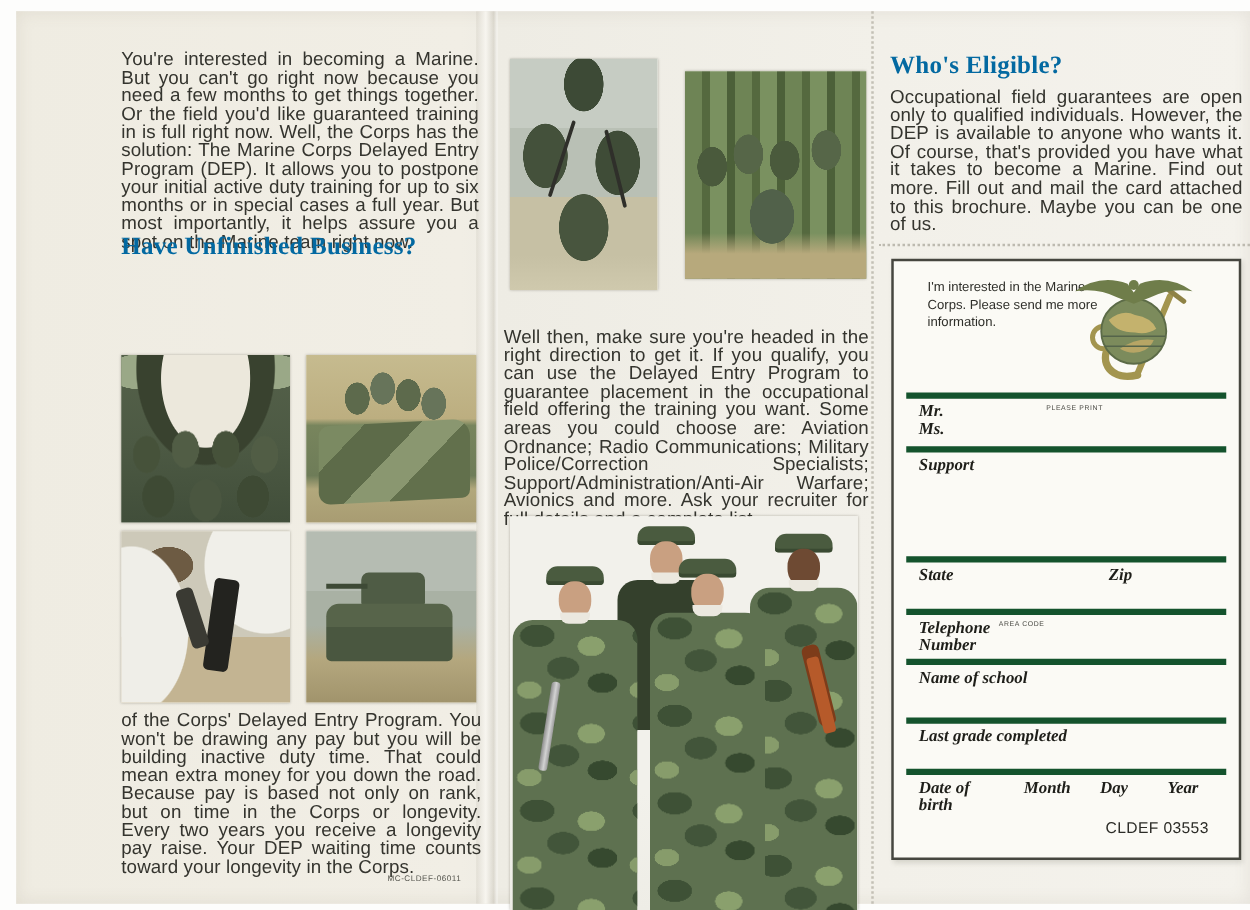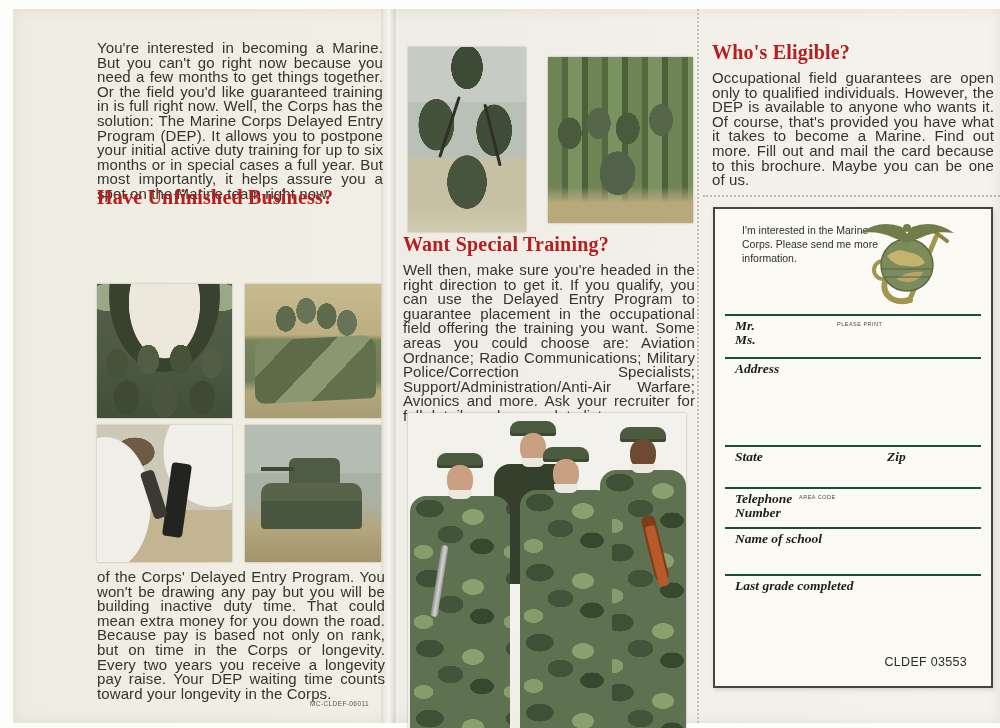--- a/index.html
+++ b/index.html
@@ -10,21 +10,21 @@
     box-shadow:inset 0 0 14px rgba(120,110,85,.12);}
   .fold{position:absolute;top:9px;bottom:5px;left:381px;width:17px;
     background:linear-gradient(90deg,rgba(110,100,80,.10),#f7f5ef 45%,rgba(110,100,80,.14) 82%,rgba(255,255,255,.55));}
   .perf-v{position:absolute;top:9px;bottom:5px;left:697px;width:0;
     border-left:2px dotted #c3c0b5;}
   .perf-h{position:absolute;left:703px;top:195px;width:297px;height:0;
     border-top:2px dotted #bdbab0;}
   .bodytext{position:absolute;font-size:15px;line-height:14.6px;text-align:justify;
     color:#34342e;letter-spacing:.1px;}
   .hd{position:absolute;font-family:"Liberation Serif",serif;font-weight:700;
-    font-size:20px;color:#b91c1c;letter-spacing:.2px;white-space:nowrap;}
+    font-size:20px;color:#0369a1;letter-spacing:.2px;white-space:nowrap;}
   .code-sm{position:absolute;font-size:6.5px;color:#55554e;letter-spacing:.4px;}
   
   .ph{position:absolute;overflow:hidden;box-shadow:0 0 2px rgba(60,55,40,.35);}
   .p-jet{background:
     radial-gradient(36px 56px at 50% 14%,#ece8dc 0 98%,transparent 100%),
     radial-gradient(56px 78px at 50% 8%,#39422f 0 98%,transparent 100%),
     radial-gradient(24px 14px at 10% 10%,#9aa887 0 98%,transparent 100%),
     radial-gradient(24px 14px at 90% 10%,#9aa887 0 98%,transparent 100%),
     linear-gradient(180deg,#55614a 0%,#4c5943 55%,#414e3a 100%);}
   .p-jet .crew{position:absolute;left:0;right:0;bottom:0;height:60%;background:
@@ -91,21 +91,21 @@
   .solid-torso{margin:-3px auto 0;border-radius:16px 16px 0 0;background:#34402c;}
   .tool-wrench{position:absolute;width:7px;height:72px;border-radius:3px;
     background:linear-gradient(90deg,#8d8d8d,#d2d2d2 55%,#9a9a9a);transform:rotate(9deg);z-index:5;}
   .tool-pipe{position:absolute;width:10px;height:62px;border-radius:3px;background:#b65a2a;
     transform:rotate(-14deg);z-index:5;box-shadow:0 -8px 0 2px #7d3c1a;}
   
   .card{position:absolute;left:713px;top:207px;width:276px;height:477px;background:#fbfaf5;
     border:2px solid #46463f;box-shadow:1px 2px 4px rgba(80,75,60,.18);}
   .card-intro{position:absolute;left:27px;top:14px;width:142px;font-size:10.5px;line-height:14px;color:#2f2f2a;}
   .emblem{position:absolute;left:133px;top:6px;width:116px;height:100px;}
-  .frow{position:absolute;left:10px;width:256px;border-top:2px solid #14532d;height:40px;}
+  .frow{position:absolute;left:10px;width:256px;border-top:5px solid #14532d;height:40px;}
   .flabel{position:absolute;left:10px;top:3px;font-family:"Liberation Serif",serif;font-style:italic;
     font-weight:600;font-size:13.5px;line-height:13.5px;color:#1e1e19;white-space:nowrap;}
   .fnote{position:absolute;top:5px;font-size:5.5px;color:#4a4a44;letter-spacing:.5px;}
   .card-code{position:absolute;right:24px;top:446px;font-size:12.5px;color:#2c2c27;letter-spacing:.3px;}
 </style>
 </head>
 <body>
 
 <div class="canvas">
   <div class="page"></div>
@@ -134,21 +134,20 @@
 
   <div class="bodytext" style="left:97px;top:570px;width:288px;">of the Corps' Delayed Entry Program. You won't be drawing any pay but you will be building inactive duty time. That could mean extra money for you down the road. Because pay is based not only on rank, but on time in the Corps or longevity. Every two years you receive a longevity pay raise. Your DEP waiting time counts toward your longevity in the Corps.</div>
   <div class="code-sm" style="left:310px;top:700px;">MC-CLDEF-06011</div>
 
   <div class="ph p-rifles" style="left:408px;top:47px;width:118px;height:185px;">
       <div class="r1"></div>
       <div class="r2"></div>
     </div>
   <div class="ph p-squad" style="left:548px;top:57px;width:145px;height:166px;"></div>
 
-  <div class="hd" style="left:403px;top:233px;">Want Special Training?</div>
   <div class="bodytext" style="left:403px;top:263px;width:292px;">Well then, make sure you're headed in the right direction to get it. If you qualify, you can use the Delayed Entry Program to guarantee placement in the occupational field offering the training you want. Some areas you could choose are: Aviation Ordnance; Radio Communications; Military Police/Correction Specialists; Support/Administration/Anti-Air Warfare; Avionics and more. Ask your recruiter for full details and a complete list.</div>
 
   <div class="ph p-four" style="left:408px;top:413px;width:278px;height:315px;">
     <div class="fig" style="left:86px;top:8px;z-index:1;width:78px;">
       <div class="cap"></div>
       <div class="head"></div>
       <div class="tee"></div>
       <div class="solid-torso" style="width:78px;height:120px;"></div>
     </div>
     <div class="fig" style="left:2px;top:40px;z-index:3;width:100px;">
@@ -167,21 +166,21 @@
     <div class="fig" style="left:192px;top:14px;z-index:2;width:86px;">
       <div class="cap"></div>
       <div class="head dk"></div>
       <div class="tee"></div>
       <div class="camo" style="width:86px;height:296px;"></div>
       <div class="tool-pipe" style="left:52px;top:98px;"></div>
     </div>
   </div>
 
   <div class="hd" style="left:712px;top:41px;">Who's Eligible?</div>
-  <div class="bodytext" style="left:712px;top:71px;width:282px;">Occupational field guarantees are open only to qualified individuals. However, the DEP is available to anyone who wants it. Of course, that's provided you have what it takes to become a Marine. Find out more. Fill out and mail the card because to this brochure. Maybe you can be one of us.</div>
+  <div class="bodytext" style="left:712px;top:71px;width:282px;">Occupational field guarantees are open only to qualified individuals. However, the DEP is available to anyone who wants it. Of course, that's provided you have what it takes to become a Marine. Find out more. Fill out and mail the card attached to this brochure. Maybe you can be one of us.</div>
 
   <div class="card">
     <div class="card-intro">I'm interested in the Marine Corps. Please send me more information.</div>
 
     <svg class="emblem" viewBox="0 0 116 100">
       <path d="M88 22 L62 84" stroke="#a3954f" stroke-width="5" fill="none" stroke-linecap="round"></path>
       <path d="M83 14 l16 12" stroke="#8e8245" stroke-width="4" fill="none" stroke-linecap="round"></path>
       <path d="M40 60 C30 76 42 90 62 85" stroke="#a3954f" stroke-width="6" fill="none" stroke-linecap="round"></path>
       <circle cx="35" cy="55" r="9" stroke="#a3954f" stroke-width="4" fill="none"></circle>
       <circle cx="59" cy="50" r="26" fill="#7c8b5c" stroke="#5c6b47" stroke-width="1.5"></circle>
@@ -190,32 +189,38 @@
       <path d="M34 54 h50 M36 62 h46" stroke="#55644a" stroke-width="1.2" fill="none"></path>
       <path d="M12 18 Q32 4 54 12 L59 19 L64 12 Q86 4 106 18 Q88 15 72 23 L59 28 L46 23 Q30 15 12 18 z" fill="#6f7d4a"></path>
       <circle cx="59" cy="13" r="4" fill="#6f7d4a"></circle>
     </svg>
 
     <div class="frow" style="top:105px;">
       <div class="flabel"><span>Mr.</span><br><span>Ms.</span></div>
       <div class="fnote" style="left:112px;">PLEASE PRINT</div>
     </div>
     <div class="frow" style="top:148px;">
-      <div class="flabel">Address</div>
+      <div class="flabel">Support</div>
     </div>
     <div class="frow" style="top:278px;">
       <div class="flabel"><span>Telephone</span><br><span>Number</span></div>
       <div class="fnote" style="left:74px;">AREA CODE</div>
     </div>
     <div class="frow" style="top:236px;">
       <div class="flabel">State</div>
       <div class="flabel" style="left:162px;">Zip</div>
     </div>
     <div class="frow" style="top:365px;">
       <div class="flabel">Last grade completed</div>
     </div>
     <div class="frow" style="top:318px;">
       <div class="flabel">Name of school</div>
     </div>
+    <div class="frow" style="top:406px;border-bottom:none;">
+      <div class="flabel"><span>Date of</span><br><span>birth</span></div>
+      <div class="flabel" style="left:94px;">Month</div>
+      <div class="flabel" style="left:155px;">Day</div>
+      <div class="flabel" style="left:209px;">Year</div>
+    </div>
 
     <div class="card-code">CLDEF 03553</div>
   </div>
 </div>
 
 </body></html>

